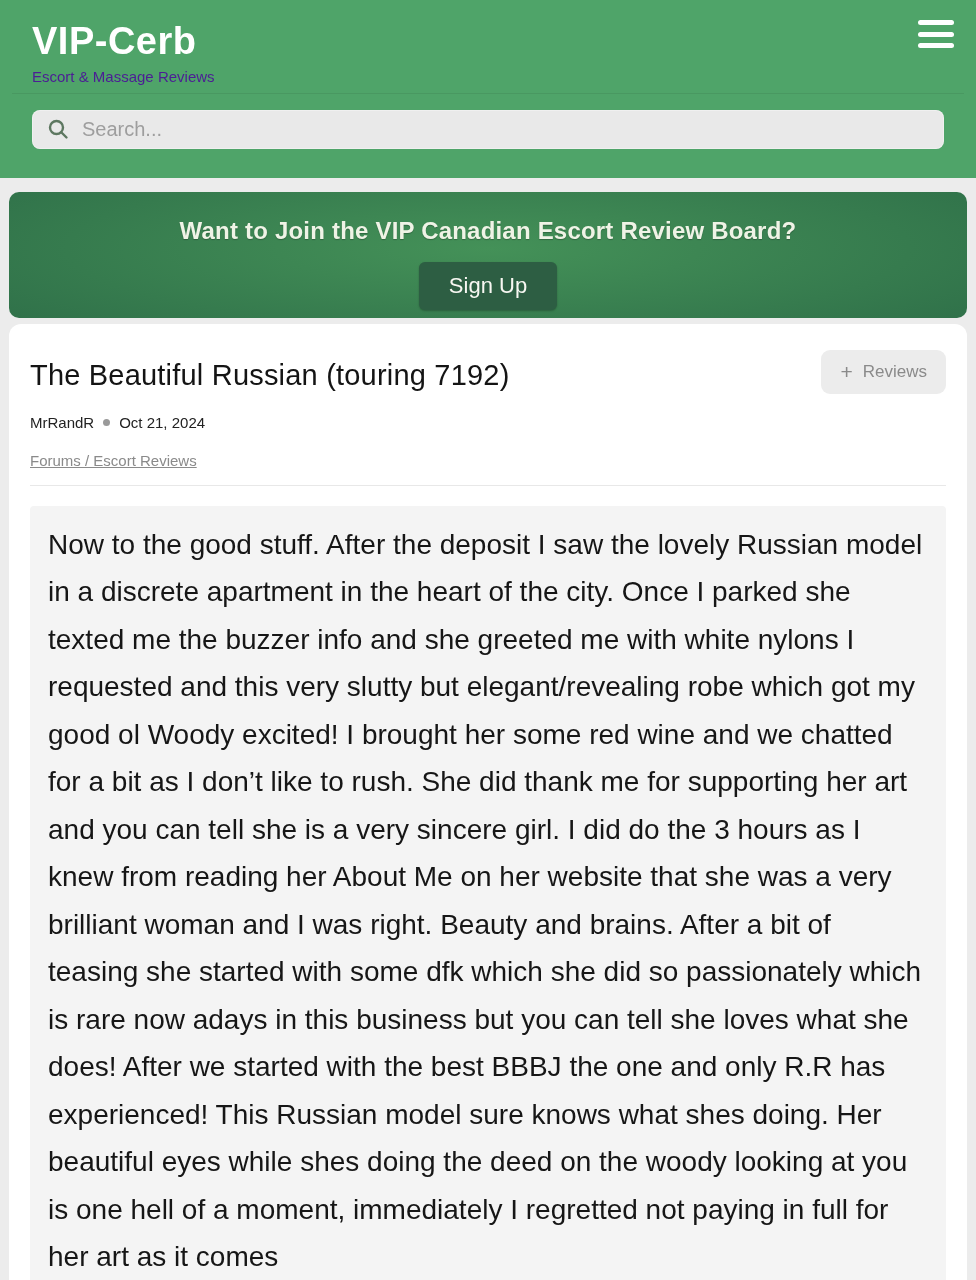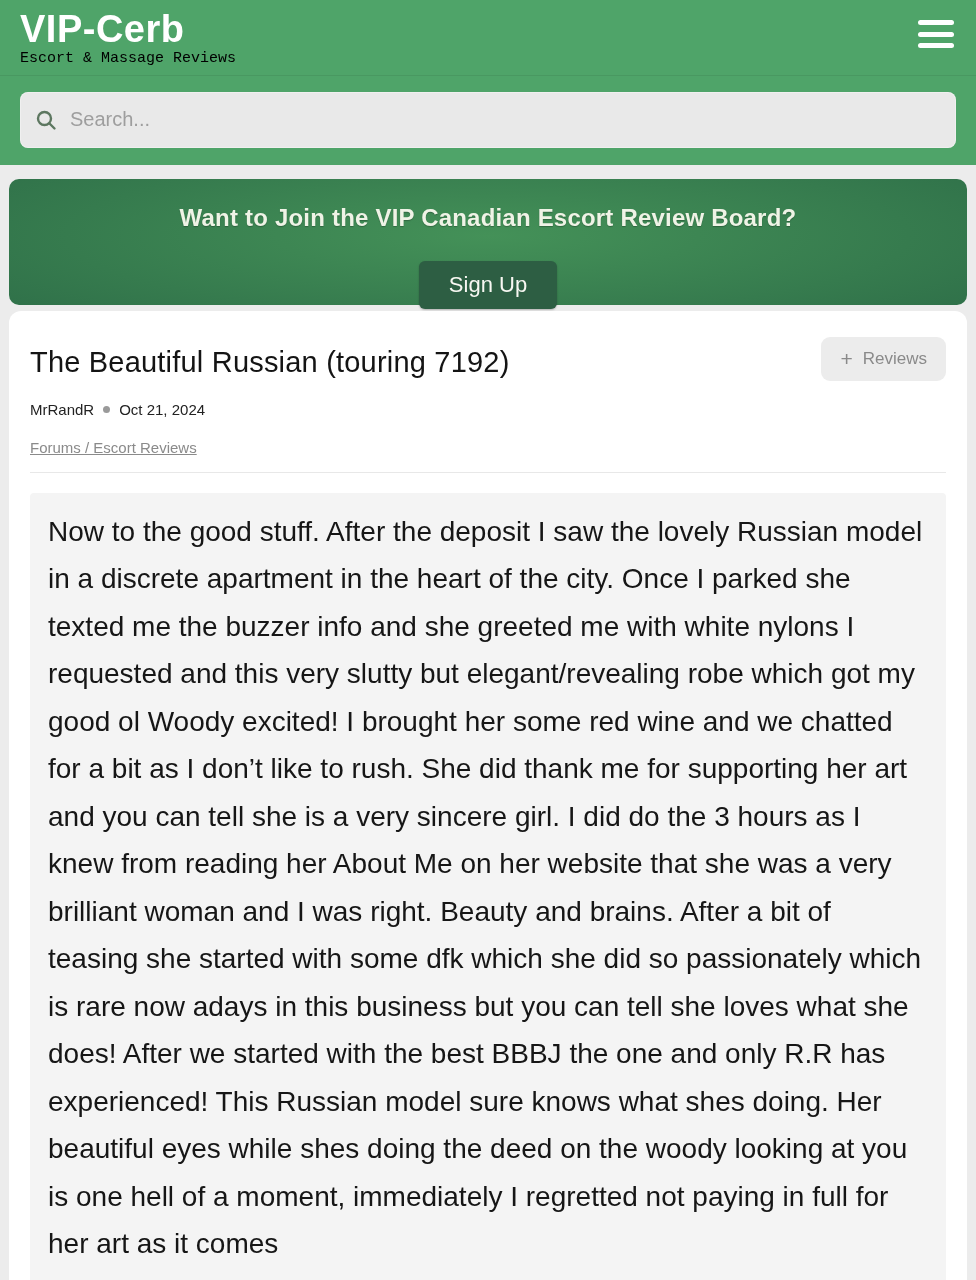--- a/index.html
+++ b/index.html
@@ -6,78 +6,76 @@
   html, body {
     width: 976px; height: 1280px;
     overflow: hidden;
     background: #ececec;
     font-family: "Liberation Sans", "DejaVu Sans", sans-serif;
   }
 
   
   .site-header {
     background: #4fa469;
-    padding: 0;
+    padding: 12px;
     position: relative;
   }
   .logo-block {
     padding: 10px 20px 8px 20px;
     border-bottom: 1px solid rgba(0,0,0,0.07);
   }
   .logo-title {
     color: #ffffff;
     font-size: 38px;
     font-weight: bold;
     letter-spacing: 0.5px;
     line-height: 1.05;
   }
   .logo-tagline {
-    color: #000000;
+    color: #4c1d95;
     font-size: 15px;
-    margin-top: 0;
-    font-family: Liberation Mono, monospace;
+    margin-top: 6px;
   }
   .menu-button {
     position: absolute;
     top: 20px; right: 22px;
     width: 36px; height: 28px;
     display: flex; flex-direction: column; justify-content: space-between;
     cursor: pointer;
     background: transparent; border: none;
   }
   .menu-button span {
     display: block; height: 5px; width: 100%;
     background: #ffffff; border-radius: 3px;
   }
   .search-section { padding: 16px 20px 17px 20px; }
   .search-bar {
     background: #e9e9e9;
     border-radius: 8px;
-    height: 56px;
+    height: 39px;
     display: flex; align-items: center;
     padding: 0 14px;
     box-shadow: inset 0 0 0 1px rgba(255,255,255,0.35);
   }
   .search-bar svg { flex: 0 0 auto; margin-right: 12px; }
   .search-input {
     border: none; outline: none; background: transparent;
     font-size: 20px; color: #444; width: 100%;
     font-family: "Liberation Sans", "DejaVu Sans", sans-serif;
   }
   .search-input::placeholder { color: #9e9e9e; }
 
   
   .join-banner {
     margin: 14px 9px 6px 9px;
     height: 126px;
     border-radius: 10px;
     background: radial-gradient(ellipse 120% 170% at 50% 45%, #449158 0%, #2f7049 55%, #285f3f 100%);
     display: flex; flex-direction: column; align-items: center;
     text-align: center;
-    gap: 12px;
   }
   .join-title {
     margin-top: 25px;
     color: #eff3e6;
     font-size: 24px;
     font-weight: bold;
     letter-spacing: 0.2px;
     text-shadow: 0 1px 1px rgba(0,0,0,0.25);
   }
   .signup-button {

